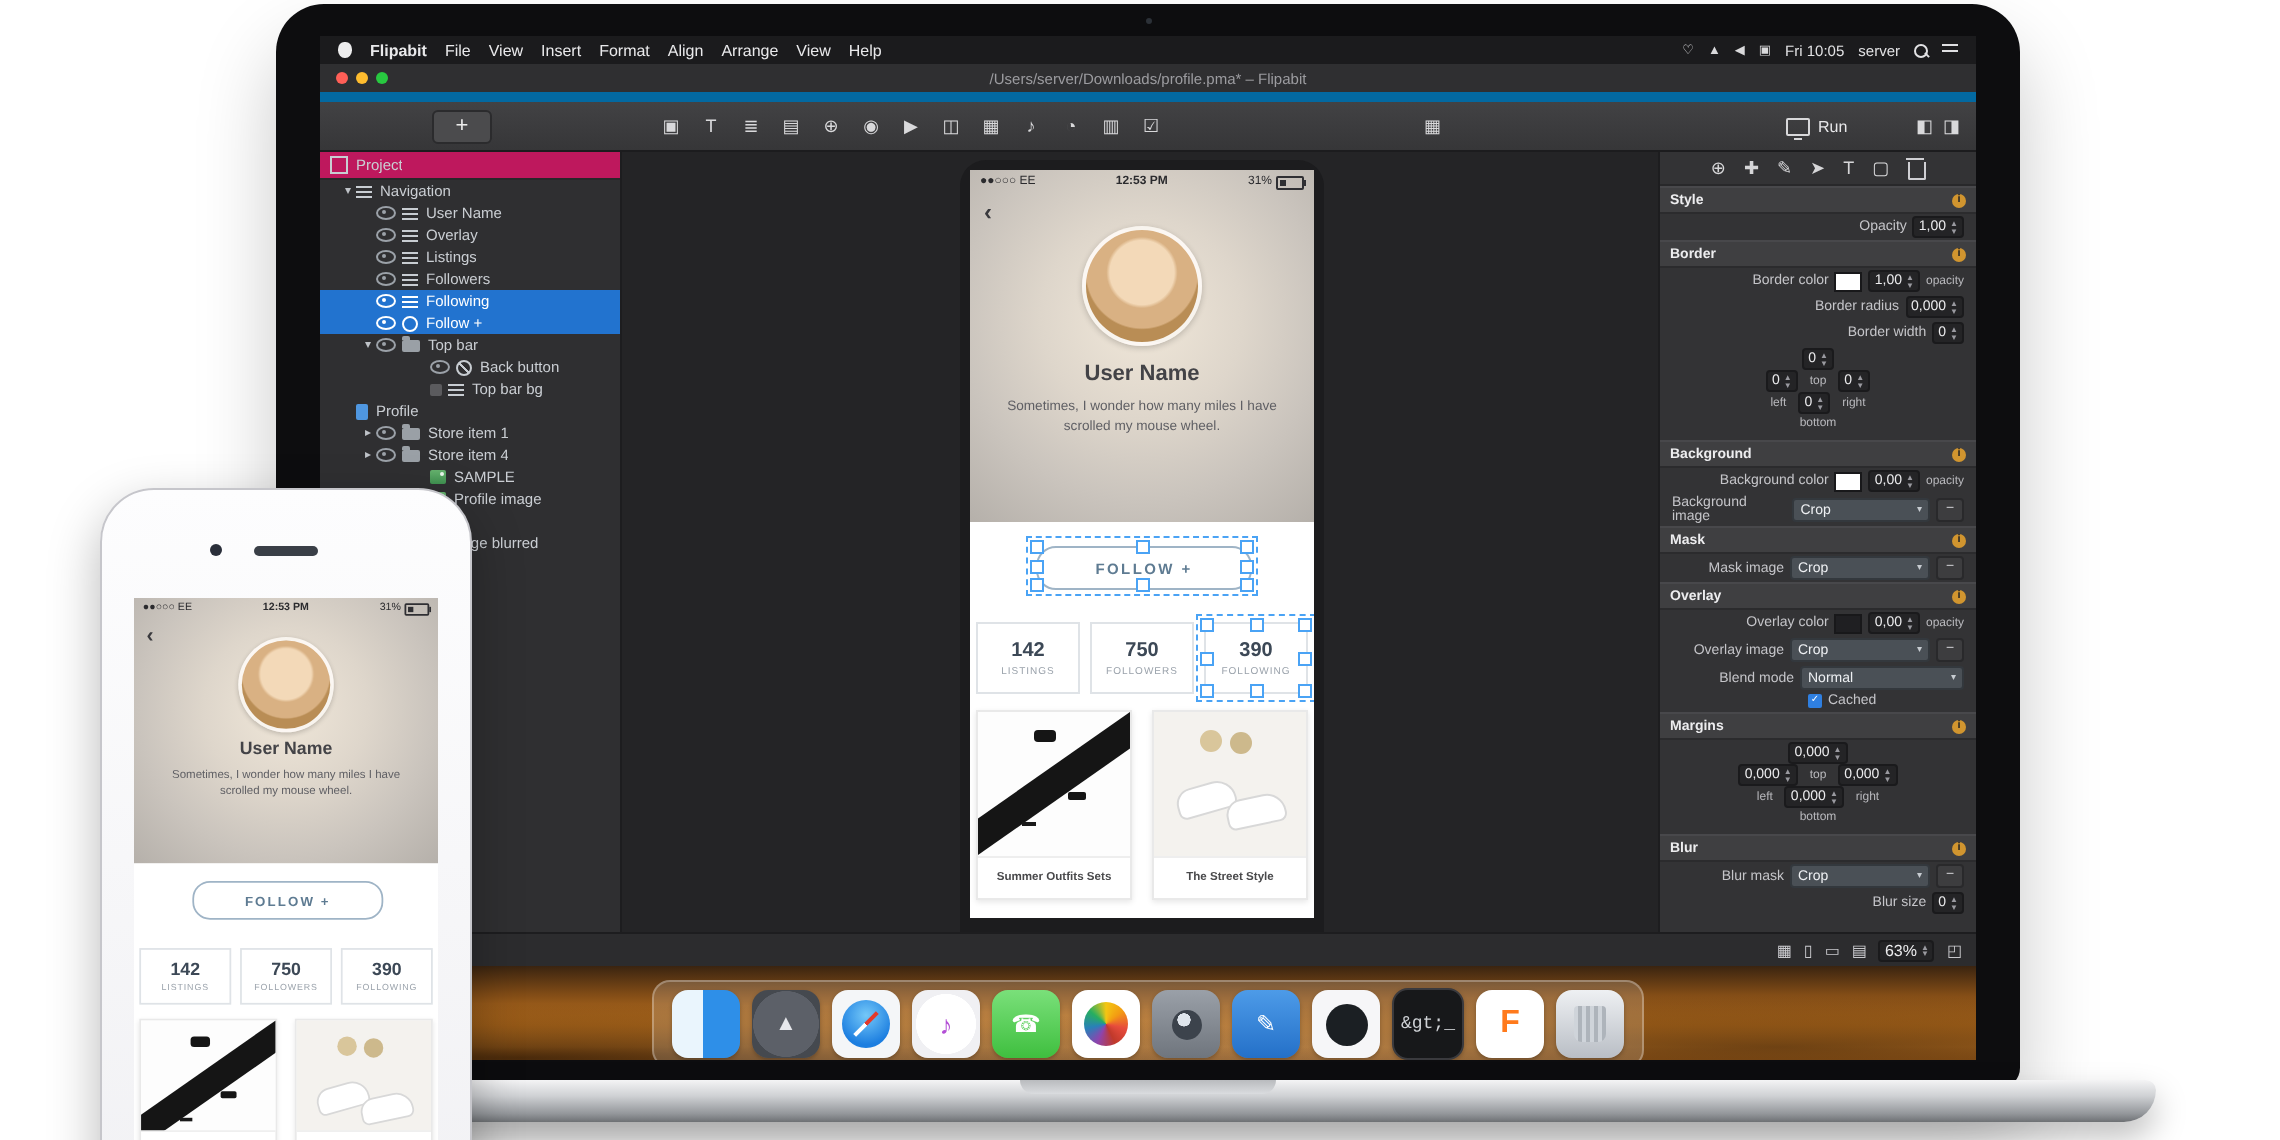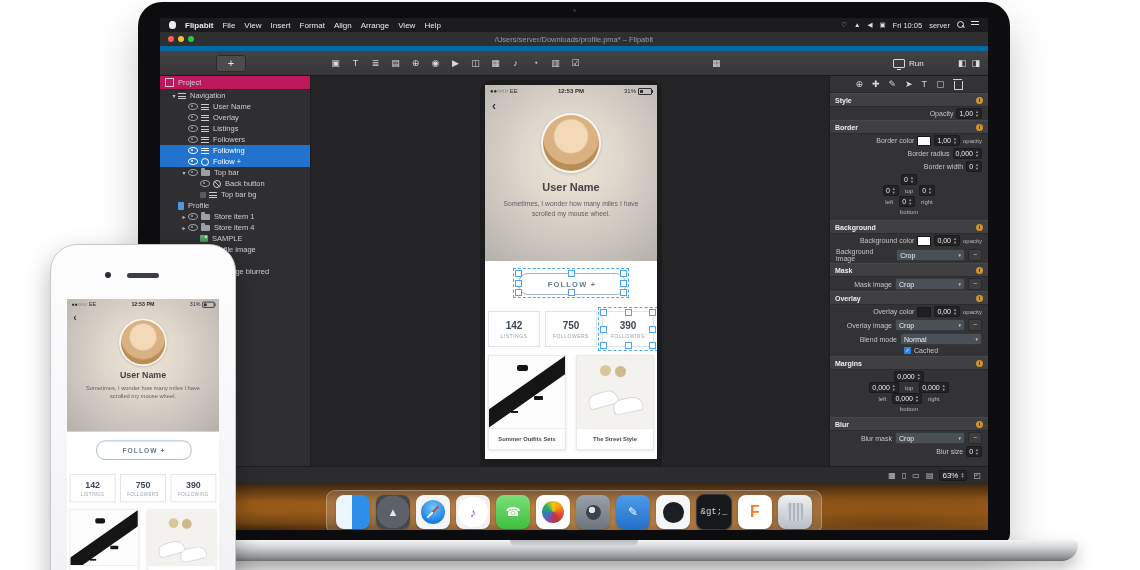--- a/index.html
+++ b/index.html
@@ -15,21 +15,21 @@
     background:linear-gradient(#f4f4f5,#cfd1d4 38%,#94979b 80%,#6e7174);
     border-radius:5px 5px 16px 16px;box-shadow:0 8px 16px rgba(0,0,0,.25);}
   .base::before{content:"";position:absolute;left:50%;top:0;width:128px;height:7px;margin-left:-64px;
     background:linear-gradient(#b9bbbe,#dadcdf);border-radius:0 0 10px 10px;}
 
   
   .menubar{height:14px;background:#1b1b1d;display:flex;align-items:center;padding:0 9px;gap:9px;
     font-size:8px;color:#e9e9eb;}
   .apple{width:7px;height:8px;background:#ededee;border-radius:45% 45% 48% 48%;flex:none;}
   .mb-app{font-weight:bold;}
-  .mb-right{margin-left:auto;display:flex;gap:7px;font-size:7.5px;color:#e2e2e4;}
+  .mb-right{margin-left:auto;display:flex;gap:7px;align-items:center;font-size:7.5px;color:#e2e2e4;}
   .mb-ic{font-size:6.5px;color:#d9d9db;}
   .ic-mag{width:5px;height:5px;border:1px solid #e2e2e4;border-radius:50%;position:relative;flex:none;}
   .ic-mag::after{content:"";position:absolute;left:4px;top:4px;width:3px;height:1px;background:#e2e2e4;transform:rotate(45deg);}
   .ic-nclist{width:8px;height:6px;background:repeating-linear-gradient(180deg,#e0e0e2 0 1px,transparent 1px 3px);flex:none;}
 
   
   .titlebar{height:14px;background:#2f2f31;border-bottom:5px solid #0369a1;display:flex;align-items:center;position:relative;}
   .tls{display:flex;gap:4px;padding-left:8px;z-index:1;}
   .tl{width:6px;height:6px;border-radius:50%;}
   .tl.r{background:#ff5f57}.tl.y{background:#febc2e}.tl.g{background:#28c840}
@@ -48,21 +48,21 @@
   .panel-btns{position:absolute;right:8px;top:7px;display:flex;gap:5px;font-size:9px;color:#d9d9db;}
 
   
   .workspace{height:390px;display:flex;}
 
   
   .sidebar{width:150px;background:#2f2f31;border-right:1px solid #1d1d1f;font-size:7.5px;color:#caced3;overflow:hidden;flex:none;}
   .trow{display:flex;align-items:center;height:11px;}
   .trow.hdr{background:#be185d;border-bottom:1px solid #272729;height:13px;}
   .trow.sel{background:#2273cf;color:#fff;}
-  .lvl0{padding-left:5px}.lvl1{padding-left:10px}.lvl2{padding-left:20px}.lvl3{padding-left:32px}
+  .lvl0{padding-left:5px}.lvl1{padding-left:10px}.lvl2{padding-left:20px}.lvl3{padding-left:47px}
   .lbl{margin-left:1px;white-space:nowrap;overflow:hidden;}
   .exp{width:8px;flex:none;font-size:6px;color:#bfc3c8;text-align:center;}
   .exp.d::before{content:"▾"}.exp.r::before{content:"▸"}
   .ic-eye{width:8px;height:5px;border:1px solid #9ba1a8;border-radius:50%;margin-right:3px;position:relative;flex:none;}
   .ic-eye::after{content:"";position:absolute;left:2px;top:1px;width:2px;height:2px;border-radius:50%;background:#9ba1a8;}
   .sel .ic-eye{border-color:#fff}.sel .ic-eye::after{background:#fff}
   .ic-text{width:8px;height:6px;background:repeating-linear-gradient(180deg,#c8cdd2 0 1px,transparent 1px 2.5px);flex:none;margin-right:3px;}
   .sel .ic-text{background:repeating-linear-gradient(180deg,#fff 0 1px,transparent 1px 2.5px);}
   .ic-folder{width:9px;height:6px;background:#9aa0a6;border-radius:1px;position:relative;flex:none;margin-right:3px;}
   .ic-folder::before{content:"";position:absolute;top:-2px;left:0;width:4px;height:2px;background:#9aa0a6;border-radius:1px 1px 0 0;}

